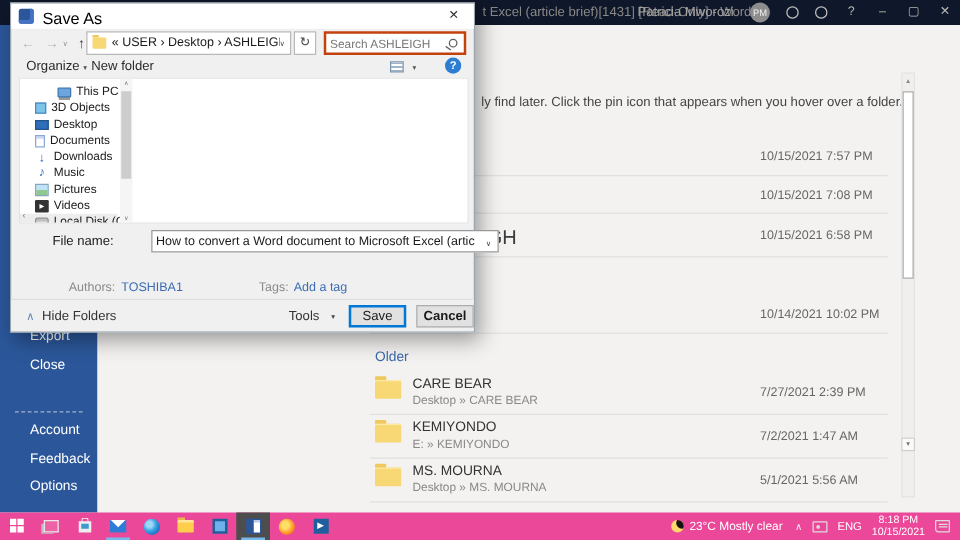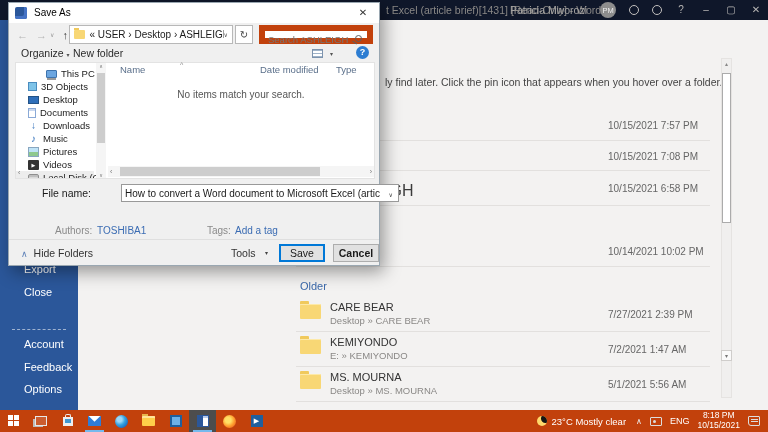--- a/index.html
+++ b/index.html
@@ -34,33 +34,33 @@
 
   .ws-scroll { position:absolute; right:36px; top:38px; width:11px; height:340px; background:#f0efee; border:1px solid #e5e3e1; }
   .ws-arrow { position:absolute; left:0; width:9px; font-size:6px; color:#888; text-align:center; }
   .ws-thumb { position:absolute; left:0px; top:14px; width:9px; height:150px; background:#fff; border:1px solid #ababab; }
   .ws-btn-bottom { position:absolute; right:36px; top:330px; width:11px; height:11px; border:1px solid #cfcdcb; background:#fafafa; font-size:6px; color:#777; text-align:center; line-height:10px; }
 
   
   .dialog { position:absolute; left:8px; top:2px; width:372px; height:264px; background:#f0f0f0; border:1px solid #9aa7b1; box-shadow:4px 6px 16px rgba(0,0,0,.38); z-index:10; }
   .dlg-titlebar { position:absolute; left:0; top:0; right:0; height:20px; background:#fff; }
   .dlg-appico { position:absolute; left:6px; top:4px; width:12px; height:12px; background:#2b579a; border-radius:2px; box-shadow:inset -3px -3px 0 #4472c4; }
-  .dlg-title { position:absolute; left:25px; top:4px; font-size:10px; color:#000; }
+  .dlg-title { position:absolute; left:25px; top:4px; font-size:13px; color:#000; }
   .dlg-close { position:absolute; right:2px; top:0; width:28px; height:19px; text-align:center; line-height:19px; font-size:10px; color:#333; }
   .dlg-nav { position:absolute; left:0; top:22px; right:0; height:19px; display:flex; align-items:center; }
   .navarrow { font-size:11px; color:#b5b5b5; margin-left:8px; }
   .navarrow.enabled { color:#3b3b3b; }
   .nav-dd { font-size:6px; color:#999; margin-left:3px; }
   .addr-box { position:absolute; left:60px; top:0px; width:164px; height:19px; background:#fff; border:1px solid #b8b8b8; display:flex; align-items:center; }
   .addr-folder { position:relative; width:12px; height:9px; background:#f8d775; margin:0 4px 0 4px; border-radius:1px; }
   .addr-folder::before { content:""; position:absolute; top:-2px; left:0; width:5px; height:2px; background:#f0c95c; }
   .addr-text { font-size:10px; color:#1a1a1a; white-space:nowrap; overflow:hidden; }
   .addr-dd { margin-left:auto; margin-right:4px; font-size:6px; color:#555; }
   .refresh-box { position:absolute; left:226px; top:0; width:18px; height:19px; background:#fff; border:1px solid #b8b8b8; text-align:center; line-height:17px; font-size:10px; color:#444; }
-  .search-box { position:absolute; left:250px; top:0; width:114px; height:19px; background:#fff; border:6px solid #c2410c; }
+  .search-box { position:absolute; left:250px; top:0; width:114px; height:19px; background:#fff; border:2px solid #c2410c; }
   .search-input { position:absolute; left:3px; top:1px; width:94px; height:15px; border:none; outline:none; font-size:9.5px; color:#333; font-family:"Liberation Sans", sans-serif; background:transparent; }
   .search-input::placeholder { color:#767676; }
   .mag { position:absolute; right:5px; top:4px; width:7px; height:7px; border:1.4px solid #5f5f5f; border-radius:50%; }
   .mag::after { content:""; position:absolute; left:-4px; top:6px; width:5px; height:1.4px; background:#5f5f5f; transform:rotate(35deg); }
   .dlg-toolbar { position:absolute; left:0; top:43px; right:0; height:15px; font-size:10.5px; color:#2b2b2b; }
   .tool-item { position:absolute; top:1px; }
   .views-ico { position:absolute; right:56px; top:3px; width:11px; height:9px; border:1px solid #7d93ad; background:repeating-linear-gradient(#9fb3c8 0 1px, #fff 1px 3px); }
   .views-dd { position:absolute; right:46px; top:4px; font-size:6px; color:#555; }
   .help-ico { position:absolute; right:10px; top:0px; width:13px; height:13px; border-radius:50%; background:#2d7dd2; color:#fff; font-size:9px; font-weight:bold; text-align:center; line-height:13px; }
   .dlg-body { position:absolute; left:6px; top:59px; width:360px; height:117px; background:#fff; border:1px solid #e3e3e3; }
@@ -104,21 +104,21 @@
   .dlg-footer { position:absolute; left:0; bottom:0; right:0; height:26px; border-top:1px solid #dfdfdf; background:#f0f0f0; }
   .hide-folders { position:absolute; left:12px; top:7px; font-size:10.5px; color:#333; }
   .hf-chev { color:#5f82b8; margin-right:6px; font-size:9px; }
   .tools-lbl { position:absolute; left:222px; top:7px; font-size:10.5px; color:#333; }
   .tools-dd { position:absolute; left:256px; top:9px; font-size:6px; color:#444; }
   .btn { position:absolute; top:4px; width:46px; height:18px; background:#e1e1e1; border:1px solid #adadad; font-size:10.5px; color:#1a1a1a; text-align:center; line-height:16px; }
   .btn-save { left:270px; border:2px solid #0078d7; line-height:14px; }
   .btn-cancel { left:324px;font-weight:bold; }
 
   
-  .taskbar { position:absolute; left:0; bottom:0; width:768px; height:22px; background:#c2410c; z-index:20; display:flex; align-items:flex-end; }
+  .taskbar { position:absolute; left:0; bottom:0; width:768px; height:22px; background:#ec4899; z-index:20; display:flex; align-items:flex-end; }
   .tb-slot { width:27px; height:22px; display:flex; align-items:center; justify-content:center; position:relative; flex:0 0 auto; }
   .tb-slot.active { background:#4d4d4d; }
   .tb-slot.underlined::after { content:""; position:absolute; left:4px; right:4px; bottom:0; height:2px; background:#76b9ed; }
   .win-logo { width:12px; height:12px; display:grid; grid-template-columns:5px 5px; grid-template-rows:5px 5px; gap:1px; }
   .win-logo div { background:#fff; }
   .i-taskview { width:12px; height:10px; border:1px solid #e8e8e8; background:rgba(255,255,255,.15); box-shadow:-3px 2px 0 -1px #bdbdbd; }
   .i-store { width:10px; height:9px; background:#eee; position:relative; }
   .i-store::before { content:""; position:absolute; left:2px; top:-3px; width:4px; height:3px; border:1px solid #eee; border-bottom:none; border-radius:2px 2px 0 0; }
   .i-store::after { content:""; position:absolute; left:2px; top:2px; width:6px; height:4px; background:#3f98d2; }
   .i-mail { width:13px; height:10px; background:#2f7cd6; position:relative; overflow:hidden; }
@@ -289,34 +289,20 @@
             <span class="np-ico i-disk"></span>
             <span>Local Disk (C:)</span>
           </div>
         <div class="np-hleft">‹</div>
       </div>
       <div class="np-scroll">
         <div class="np-s-arrow" style="top:0">∧</div>
         <div class="np-s-thumb"></div>
         <div class="np-s-arrow" style="bottom:0">∨</div>
       </div>
-      <div class="filelist">
-        <div class="fl-header">
-          <span class="fl-col" style="left:12px">Name</span>
-          <span class="fl-sort">^</span>
-          <span class="fl-col" style="left:152px">Date modified</span>
-          <span class="fl-col" style="left:228px">Type</span>
-        </div>
-        <div class="fl-empty">No items match your search.</div>
-        <div class="hscroll">
-          <span class="hs-arrow" style="left:2px">‹</span>
-          <div class="hs-thumb"></div>
-          <span class="hs-arrow" style="right:2px">›</span>
-        </div>
-      </div>
     </div>
 
     <div class="field-row" style="top:181px">
       <span class="f-label">File name:</span>
       <div class="f-combo">
         <input value="How to convert a Word document to Microsoft Excel (article brief)[1431]" style="">
         <span class="combo-dd">∨</span>
       </div>
     </div>
 

